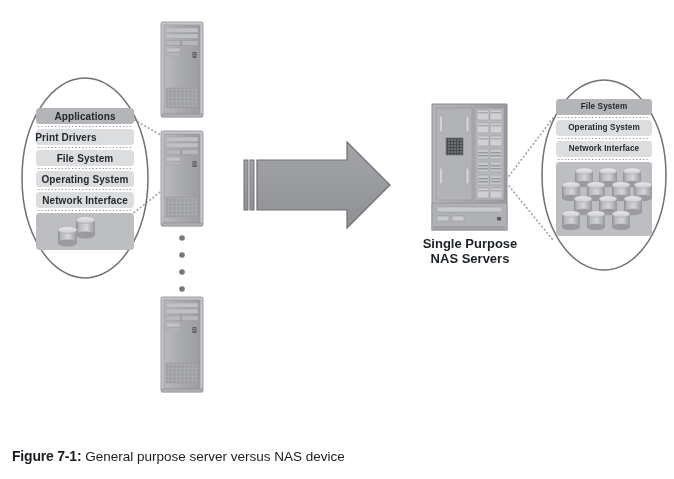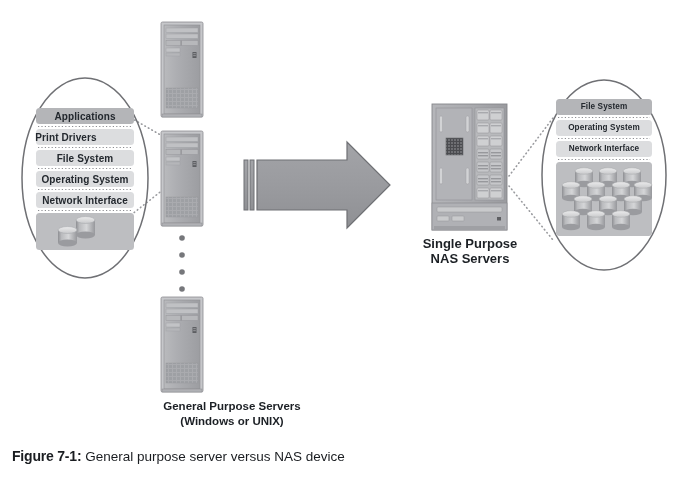--- a/index.html
+++ b/index.html
@@ -404,23 +404,19 @@
 
   <div class="stack-label right" style="left:556px; top:103px; width:96px;">File System</div>
   <div class="stack-label right" style="left:556px; top:124px; width:96px;">Operating System</div>
   <div class="stack-label right" style="left:556px; top:145px; width:96px;">Network Interface</div>
 
   <div class="device-caption" style="left:390px; top:236px; width:160px;">
     <span>Single Purpose</span><br>
     <span>NAS Servers</span>
   </div>
 
-  <div class="group-caption" style="left:102px; top:399px; width:260px;">
-    <span>General Purpose Servers</span><br>
-    <span>(Windows or UNIX)</span>
-  </div>
 
   <div class="figure-caption">
     <span class="fig-num">Figure 7-1:</span>
     <span class="fig-text">General purpose server versus NAS device</span>
   </div>
 
 </div>
 
 </body></html>

